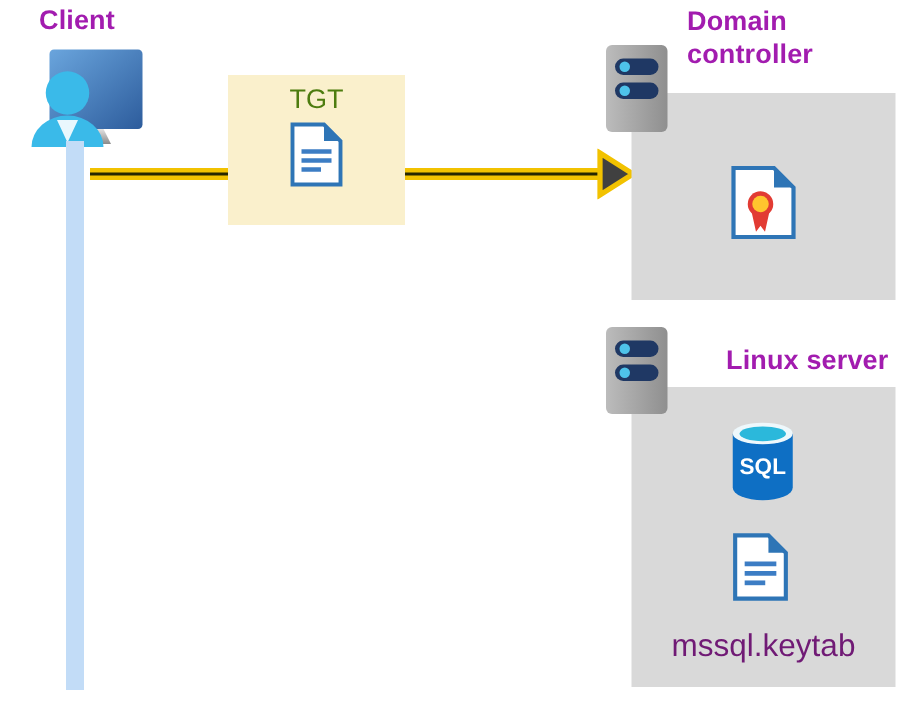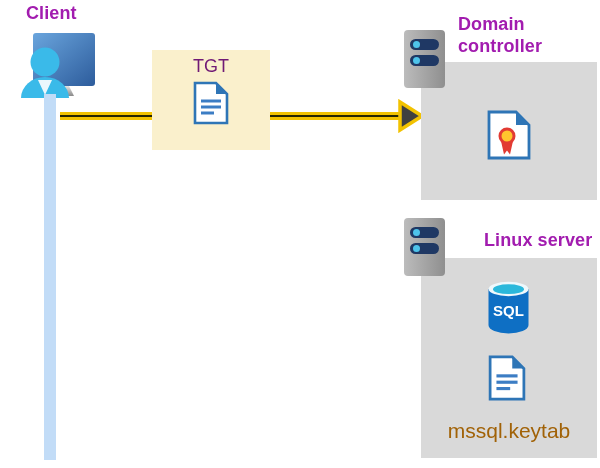--- a/index.html
+++ b/index.html
@@ -21,43 +21,43 @@
   .arrow-shaft{left:60px;top:112px;width:341px;height:8px;background:#f2c200;}
   .arrow-core{position:absolute;left:0;top:3px;width:100%;height:2px;background:#262600;}
   .arrow-head{left:398px;top:99px;}
 
   
   .ticket-box{
     left:152px;top:50px;width:118px;height:100px;background:#faf0cc;
     display:flex;justify-content:space-evenly;align-items:flex-start;padding-top:6px;box-sizing:border-box;
   }
   .ticket{display:flex;flex-direction:column;align-items:center;}
-  .ticket-label{font-size:18px;color:#701a75;margin-bottom:4px;}
+  .ticket-label{font-size:18px;color:#4d7c0f;margin-bottom:4px;}
 
   
   .zone{background:#d9d9d9;}
   .dc-box{left:421px;top:62px;width:176px;height:138px;}
   .linux-box{left:421px;top:258px;width:176px;height:200px;}
 
   
   .server-icon{width:41px;height:58px;border-radius:4px;
     background:linear-gradient(90deg,#bcbcbc 0%,#a3a3a3 55%,#8f8f8f 100%);}
   .server-icon .bar{position:absolute;left:6px;width:29px;height:11px;border-radius:6px;background:#1f3864;}
   .server-icon .bar.b1{top:9px;} .server-icon .bar.b2{top:25px;}
   .server-icon .bar::before{content:"";position:absolute;left:3px;top:2px;width:7px;height:7px;border-radius:50%;background:#4ec3ea;}
   .dc-server{left:404px;top:30px;}
   .linux-server{left:404px;top:218px;}
 
-  .dc-label{left:458px;top:14px;width:112px;}
+  .dc-label{left:458px;top:4px;width:112px;}
   .linux-label{left:484px;top:230px;width:140px;}
 
   .cert-icon{left:486px;top:109px;}
   .sql-icon{left:486px;top:280px;}
   .keytab-icon{left:488px;top:354px;}
-  .keytab-label{left:421px;top:419px;width:176px;text-align:center;font-size:21px;color:#a16207;}
+  .keytab-label{left:421px;top:419px;width:176px;text-align:center;font-size:21px;color:#701a75;}
   .sql-text{font-weight:bold;font-size:15px;fill:#ffffff;font-family:"Liberation Sans","DejaVu Sans",sans-serif;}
 </style>
 </head>
 <body>
 
 <div class="stage">
 
   <div class="abs heading client-label">Client</div>
 
   <svg class="abs client-icon" width="86" height="70" viewBox="0 0 86 70">

